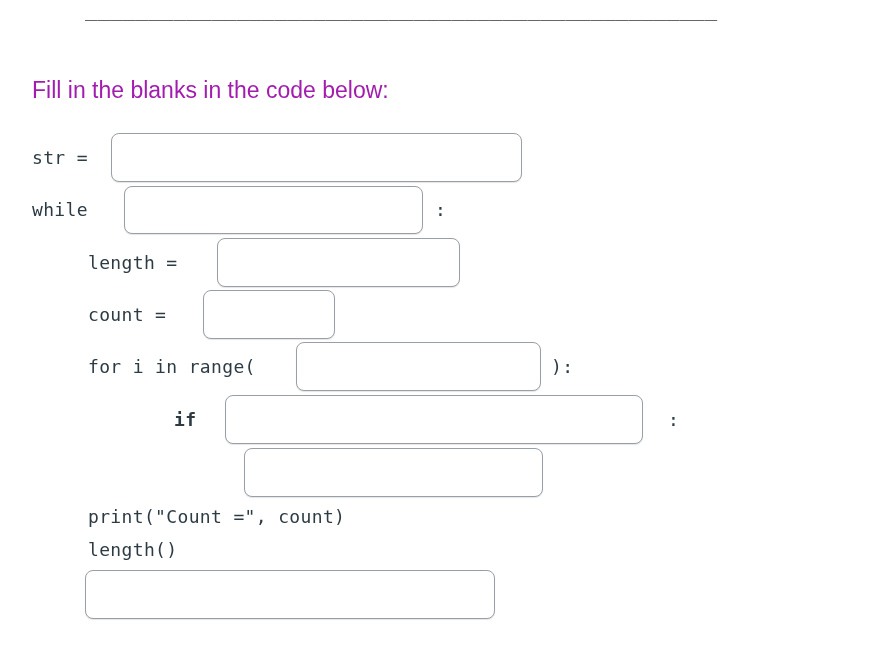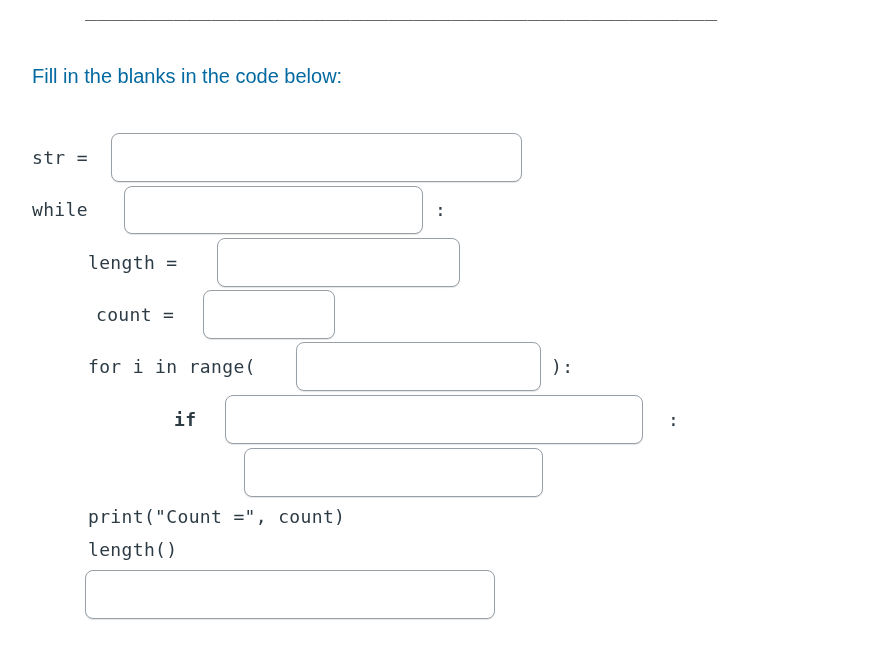--- a/index.html
+++ b/index.html
@@ -22,24 +22,24 @@
     font-family: "DejaVu Sans Mono", monospace;
     font-size: 21px;
     line-height: 26px;
     letter-spacing: 0;
     color: #46494d;
     white-space: pre;
   }
   .prompt {
     position: absolute;
     left: 32px;
-    top: 61px;
-    font-size: 20px;
+    top: 75px;
+    font-size: 23px;
     line-height: 30px;
-    color: #0369a1;
+    color: #a21caf;
     white-space: pre;
   }
   .code {
     position: absolute;
     font-family: "DejaVu Sans Mono", monospace;
     font-size: 18px;
     letter-spacing: 0.35px;
     color: #2d3b45;
     white-space: pre;
   }
@@ -60,21 +60,21 @@
   #l-str   { left: 32px;  top: 133px; height: 49px; line-height: 49px; }
   #b1      { left: 111px; top: 133px; width: 411px; height: 49px; }
   
   #l-while { left: 32px;  top: 186px; height: 48px; line-height: 48px; }
   #b2      { left: 124px; top: 186px; width: 299px; height: 48px; }
   #c-while { left: 435px; top: 186px; height: 48px; line-height: 48px; }
   
   #l-length{ left: 88px;  top: 238px; height: 49px; line-height: 49px; text-align: center; }
   #b3      { left: 217px; top: 238px; width: 243px; height: 49px; }
   
-  #l-count { left: 88px;  top: 290px; height: 49px; line-height: 49px; margin-left: 8px; }
+  #l-count { left: 88px;  top: 290px; height: 49px; line-height: 49px; }
   #b4      { left: 203px; top: 290px; width: 132px; height: 49px; }
   
   #l-for   { left: 88px;  top: 342px; height: 49px; line-height: 49px; text-align: right; }
   #b5      { left: 296px; top: 342px; width: 245px; height: 49px; }
   #s-for   { left: 551px; top: 342px; height: 49px; line-height: 49px; }
   
   #l-if    { left: 174px; top: 395px; height: 49px; line-height: 49px; font-weight: bold; }
   #b6      { left: 225px; top: 395px; width: 418px; height: 49px; }
   #c-if    { left: 668px; top: 395px; height: 49px; line-height: 49px; }
   

